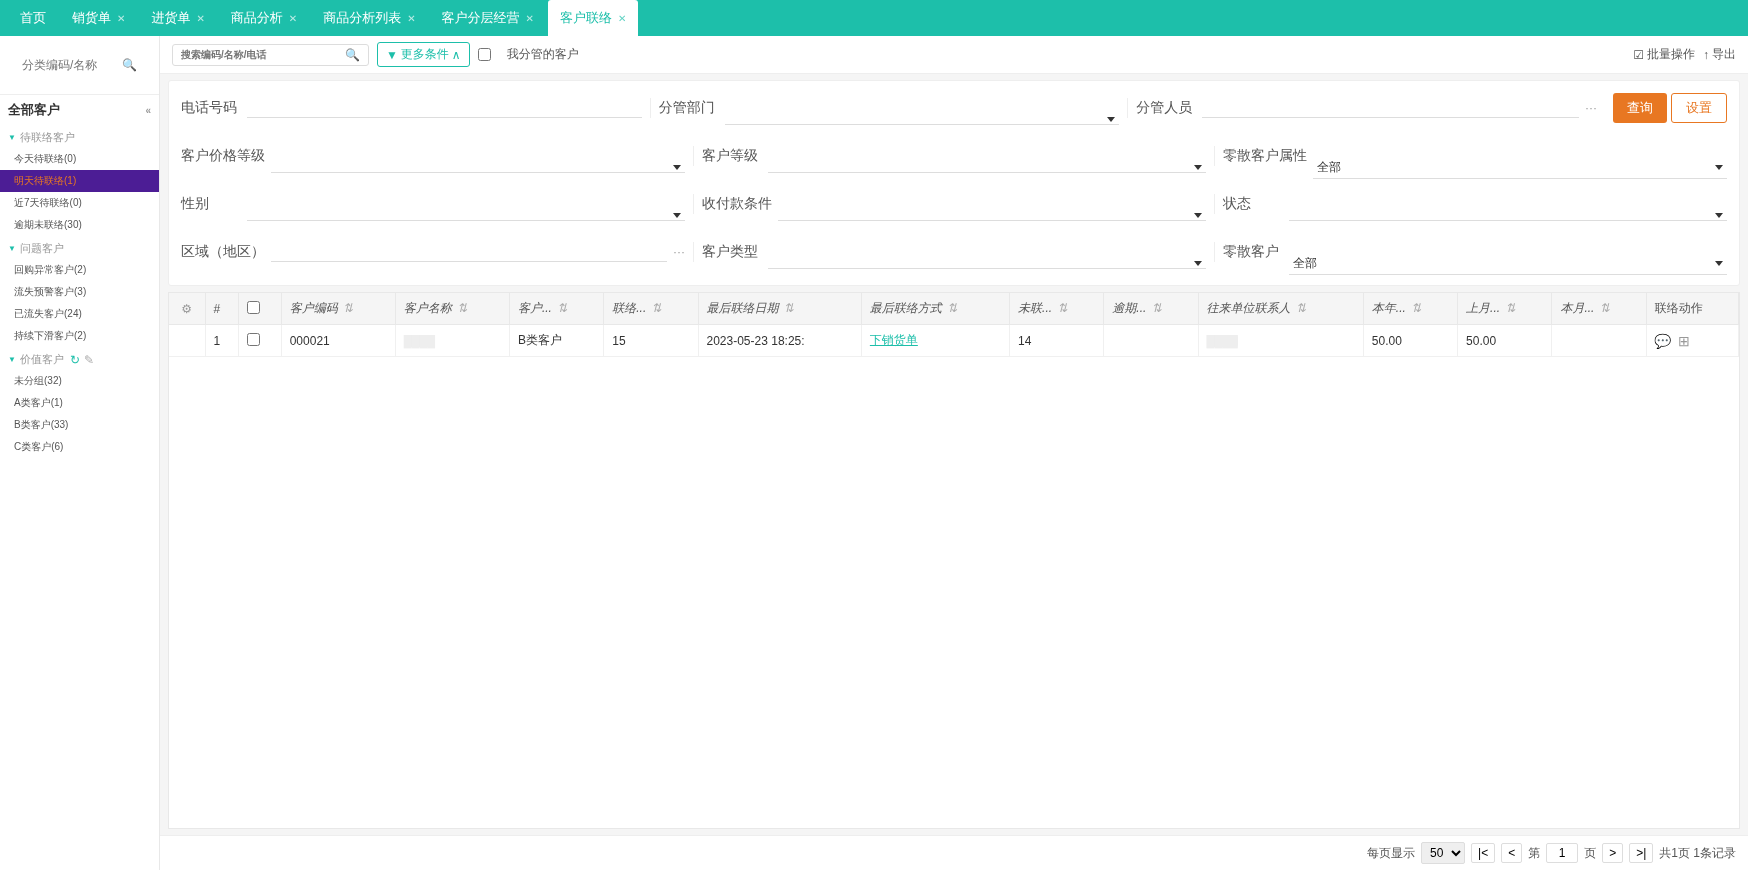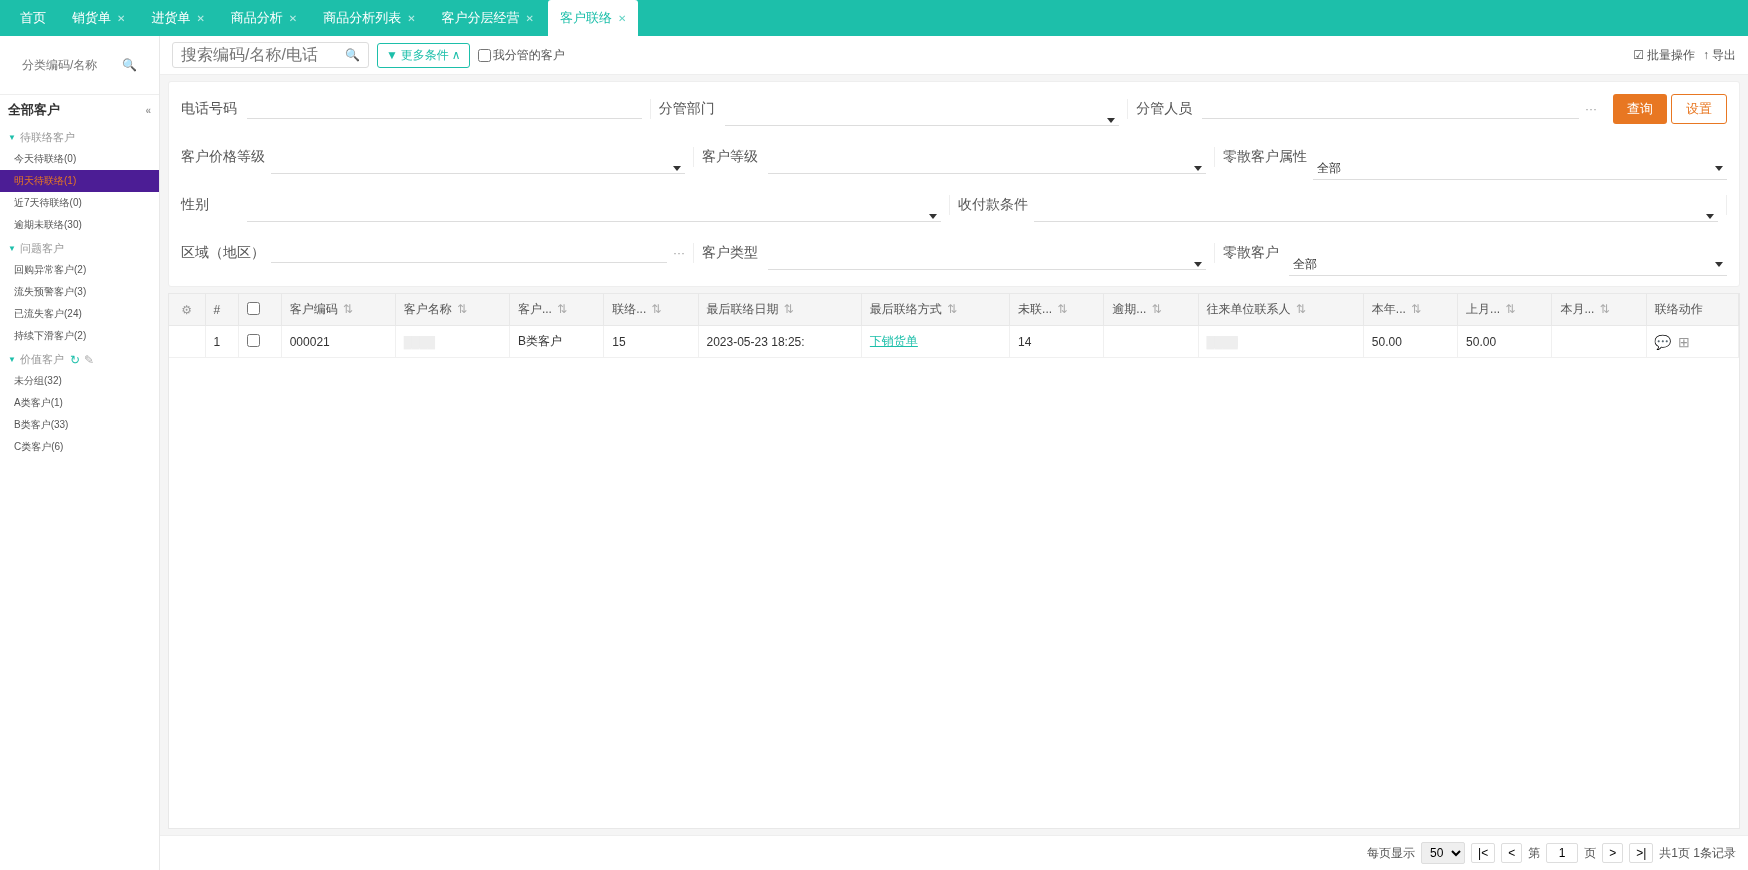--- a/index.html
+++ b/index.html
@@ -109,40 +109,41 @@
       align-items: center;
       border: 1px solid #ddd;
       border-radius: 3px;
       padding: 3px 8px;
       gap: 4px;
       background: #fff;
     }
     .toolbar-search input {
       border: none;
       outline: none;
-      font-size: 16px;
+      font-size: 10px;
       color: #999;
       width: 160px;
+      font-weight: bold;
     }
     .btn-filter {
       background: none;
       border: 1px solid #1dbfaa;
       color: #1dbfaa;
       border-radius: 3px;
       padding: 3px 8px;
       cursor: pointer;
       font-size: 12px;
       display: flex;
       align-items: center;
       gap: 3px;
     }
     .checkbox-label {
       display: flex;
       align-items: center;
-      gap: 2px;
+      gap: 16px;
       font-size: 12px;
       color: #555;
     }
     .toolbar-right {
       margin-left: auto;
       display: flex;
       align-items: center;
       gap: 8px;
     }
     .btn-batch {
@@ -262,21 +263,21 @@
     }
     thead th {
       padding: 7px 8px;
       text-align: left;
       font-weight: normal;
       color: #555;
       border-right: 1px solid #e8e8e8;
       white-space: nowrap;
     }
     thead th:first-child { width: 36px; text-align: center; }
-    thead th.sortable { cursor: pointer; }
+    thead th.sortable { cursor: pointer; font-style: italic; }
     thead th .sort-icon { color: #aaa; margin-left: 2px; }
     tbody tr { border-bottom: 1px solid #f0f0f0; }
     tbody td {
       padding: 7px 8px;
       border-right: 1px solid #f0f0f0;
       white-space: nowrap;
     }
     tbody td:first-child { text-align: center; color: #999; }
     .link-text { color: #1dbfaa; cursor: pointer; text-decoration: underline; }
     .masked { background: #eee; color: #eee; border-radius: 2px; font-size: 11px; }
@@ -486,20 +487,27 @@
         </div>
         <div class="filter-divider"></div>
         <div class="filter-field">
           <span class="filter-label">收付款条件</span>
           <div class="filter-select">
             <span></span>
               <span class="chevron-down"></span>
           </div>
         </div>
         <div class="filter-divider"></div>
+        <div class="filter-field">
+          <span class="filter-label">状态</span>
+          <div class="filter-select">
+            <span></span>
+              <span class="chevron-down"></span>
+          </div>
+        </div>
       </div>
 
       <div class="filter-row">
         <div class="filter-field">
           <span class="filter-label">区域（地区）</span>
           <input class="filter-input" type="text" style="flex: 1 1 0%;">
           <span style="color:#999; cursor:pointer;">···</span>
         </div>
         <div class="filter-divider"></div>
         <div class="filter-field">

